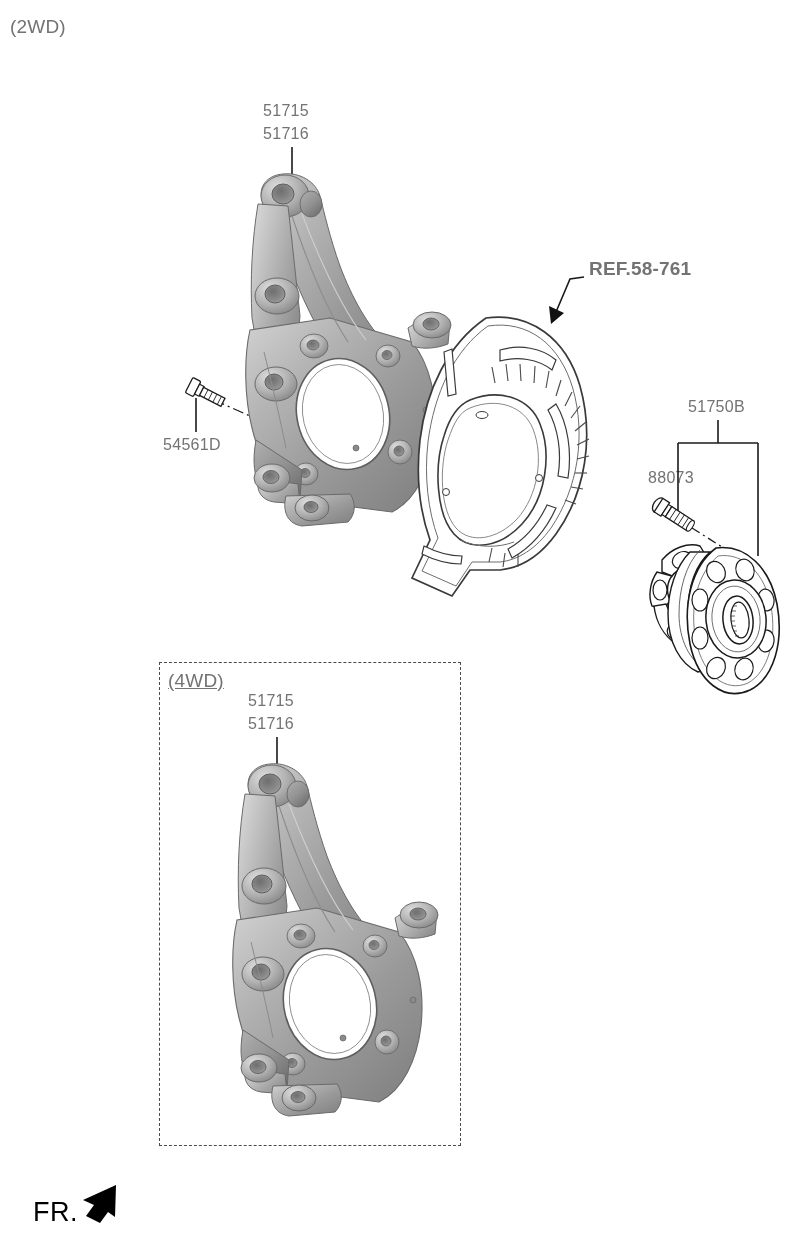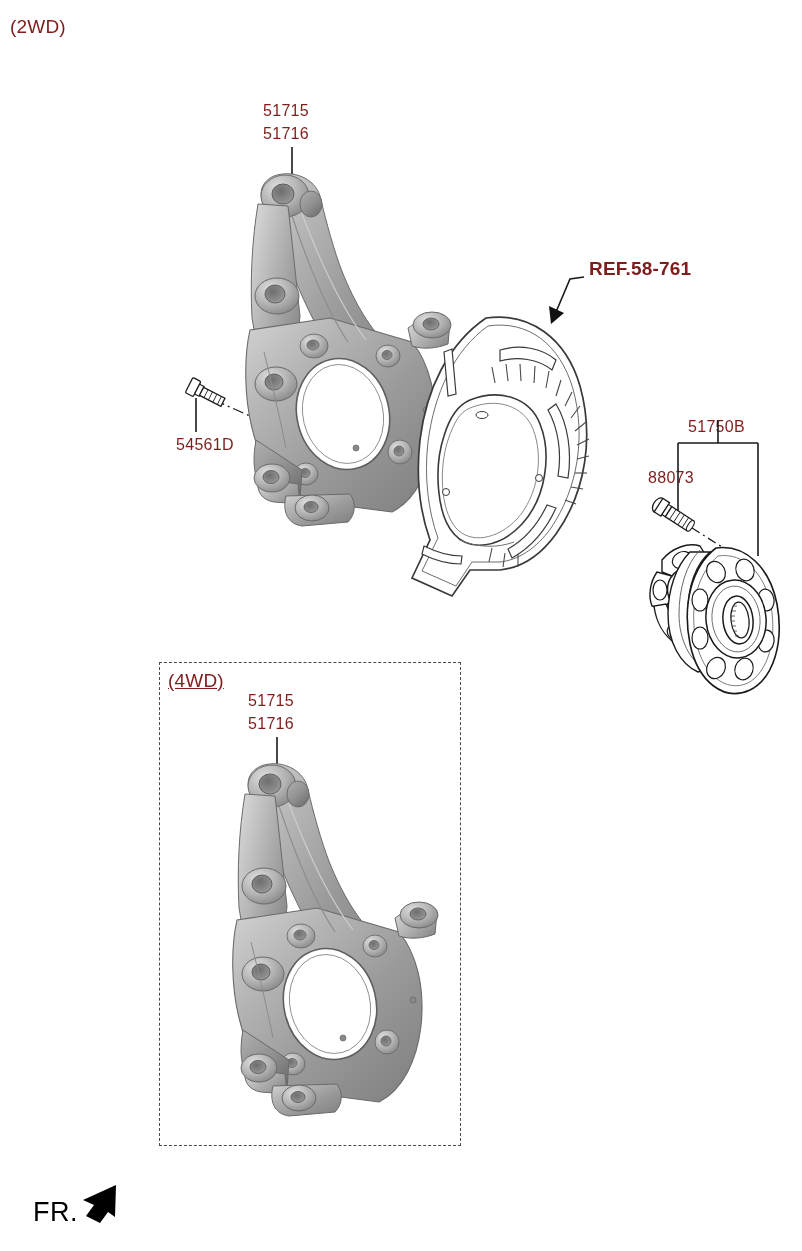--- a/index.html
+++ b/index.html
@@ -14,21 +14,21 @@
     background: #ffffff;
     overflow: hidden;
     font-family: "Liberation Sans", sans-serif;
     color: #000000;
   }
   .lbl {
     position: absolute;
     font-family: "Liberation Sans", sans-serif;
     font-size: 19px;
     line-height: 22px;
-    color: #7f1d1d;
+    color: #737373;
     white-space: pre;
     letter-spacing: 0.2px;
   }
   .lbl-part {
     font-size: 16px;
     letter-spacing: 0.3px;
   }
   .lbl-ref {
     font-size: 19px;
     font-weight: bold;
@@ -58,23 +58,23 @@
 
 <div id="page">
 
   <div class="lbl" style="left:10px; top:16px;">(2WD)</div>
 
   <div class="lbl lbl-part" style="left:263px; top:100px;">51715</div>
   <div class="lbl lbl-part" style="left:263px; top:123px;">51716</div>
 
   <div class="lbl lbl-ref" style="left:589px; top:258px;">REF.58-761</div>
 
-  <div class="lbl lbl-part" style="left:176px; top:434px;">54561D</div>
-
-  <div class="lbl lbl-part" style="left:688px; top:396px;margin-top:20px;">51750B</div>
+  <div class="lbl lbl-part" style="left:163px; top:434px;">54561D</div>
+
+  <div class="lbl lbl-part" style="left:688px; top:396px;">51750B</div>
 
   <div class="lbl lbl-part" style="left:648px; top:467px;">88073</div>
 
   <div class="lbl" style="left:168px; top:670px;text-decoration:underline;">(4WD)</div>
 
   <div class="lbl lbl-part" style="left:248px; top:690px;">51715</div>
   <div class="lbl lbl-part" style="left:248px; top:713px;">51716</div>
 
   <div class="lbl lbl-fr" style="left:33px; top:1201px;">FR.</div>
 

